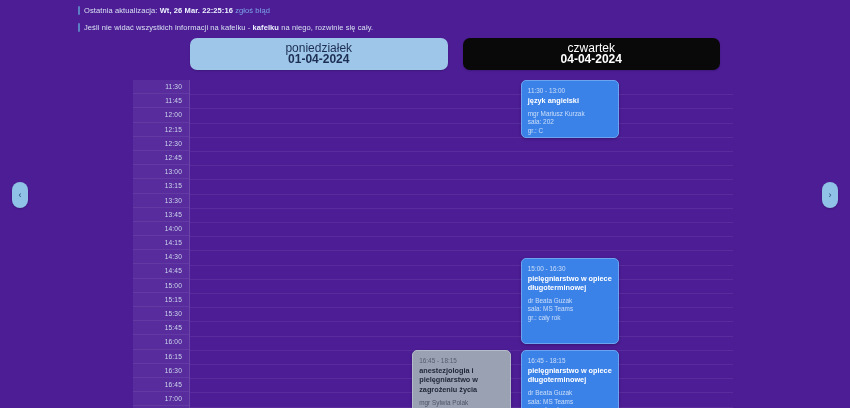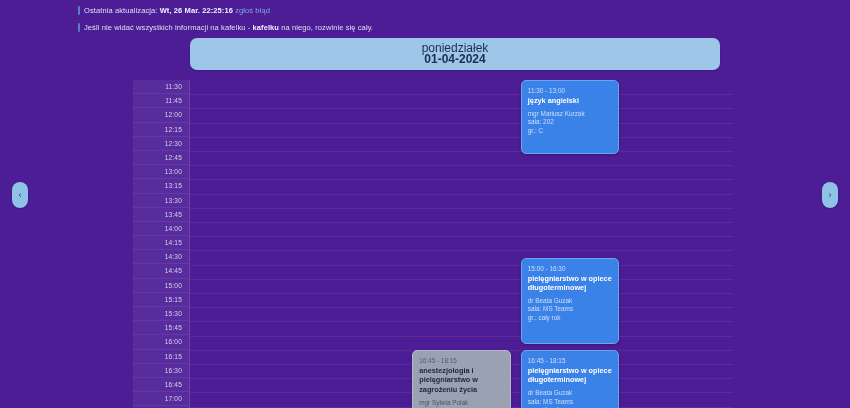--- a/index.html
+++ b/index.html
@@ -178,20 +178,24 @@
     <span>‹</span>
   </div>
   <div class="navarrow right">
     <span>›</span>
   </div>
 
   <div class="daybar">
       <div class="daytab">
         <div class="dname">poniedziałek</div>
         <div class="ddate">01-04-2024</div>
+      </div>
+      <div class="daytab active">
+        <div class="dname">czwartek</div>
+        <div class="ddate">04-04-2024</div>
       </div>
     </div>
 
   <div class="calendar">
     <div class="timecol">
         <div class="tslot">11:30</div>
         <div class="tslot">11:45</div>
         <div class="tslot">12:00</div>
         <div class="tslot">12:15</div>
         <div class="tslot">12:30</div>
@@ -232,21 +236,21 @@
         <div class="gridline" style="top: 198.8px;"></div>
         <div class="gridline" style="top: 213px;"></div>
         <div class="gridline" style="top: 227.2px;"></div>
         <div class="gridline" style="top: 241.4px;"></div>
         <div class="gridline" style="top: 255.6px;"></div>
         <div class="gridline" style="top: 269.8px;"></div>
         <div class="gridline" style="top: 284px;"></div>
         <div class="gridline" style="top: 298.2px;"></div>
         <div class="gridline" style="top: 312.4px;"></div>
         <div class="gridline" style="top: 326.6px;"></div>
-        <div class="event blue" style="left: 330.8px; width: 98.6px; top: 0px; height: 74px;">
+        <div class="event blue" style="left: 330.8px; width: 98.6px; top: 0px; height: 58px;">
           <div class="ev-time">11:30 - 13:00</div>
           <div class="ev-title">język angielski</div>
           <div class="ev-meta">mgr Mariusz Kurzak</div>
           <div class="ev-meta">sala: 202</div>
           <div class="ev-meta">gr.: C</div>
         </div>
         <div class="event blue" style="left: 330.8px; width: 98.6px; top: 177.5px; height: 86.62px;">
           <div class="ev-time">15:00 - 16:30</div>
           <div class="ev-title">pielęgniarstwo w opiece długoterminowej</div>
           <div class="ev-meta">dr Beata Guzak</div>

